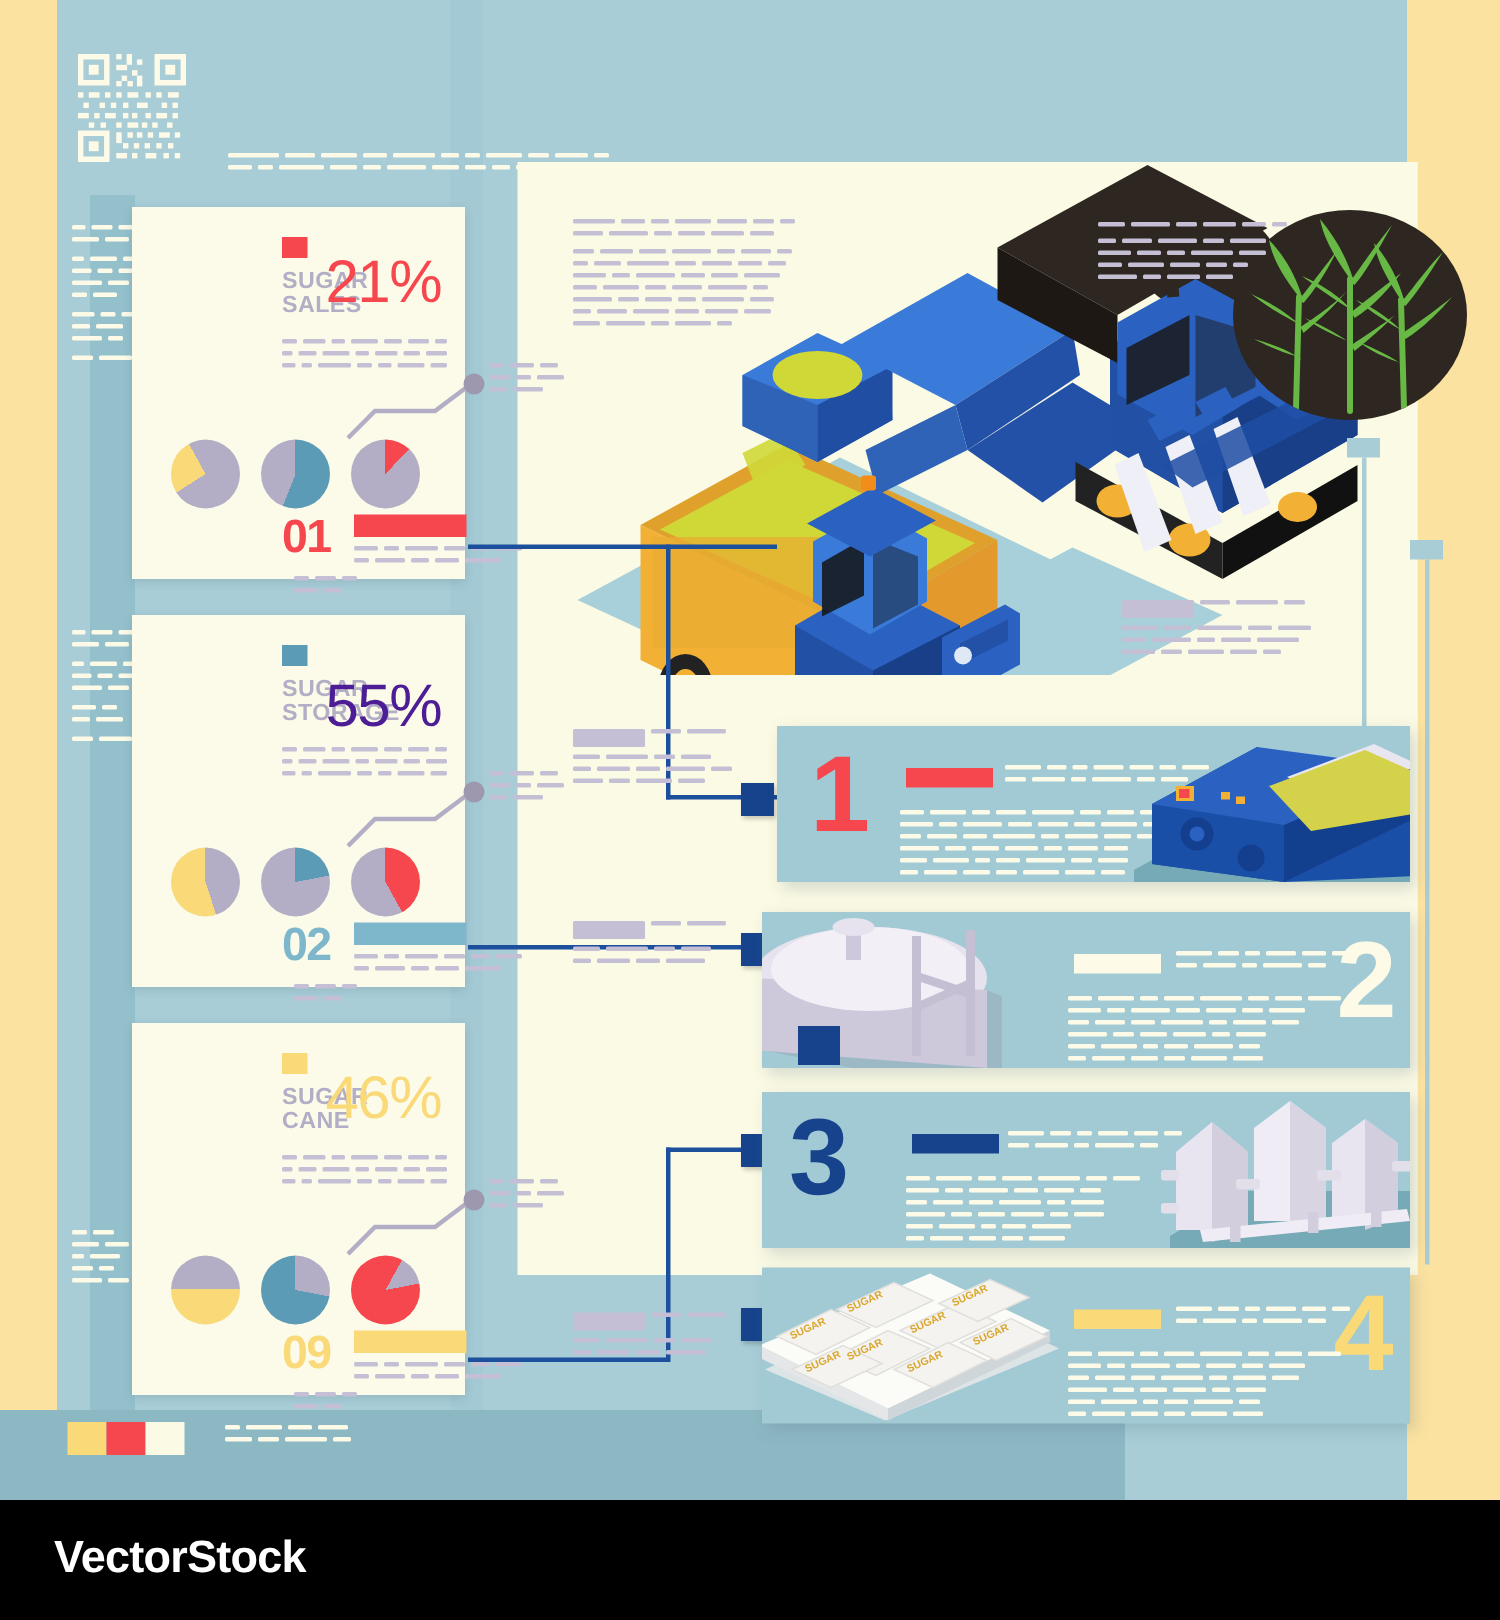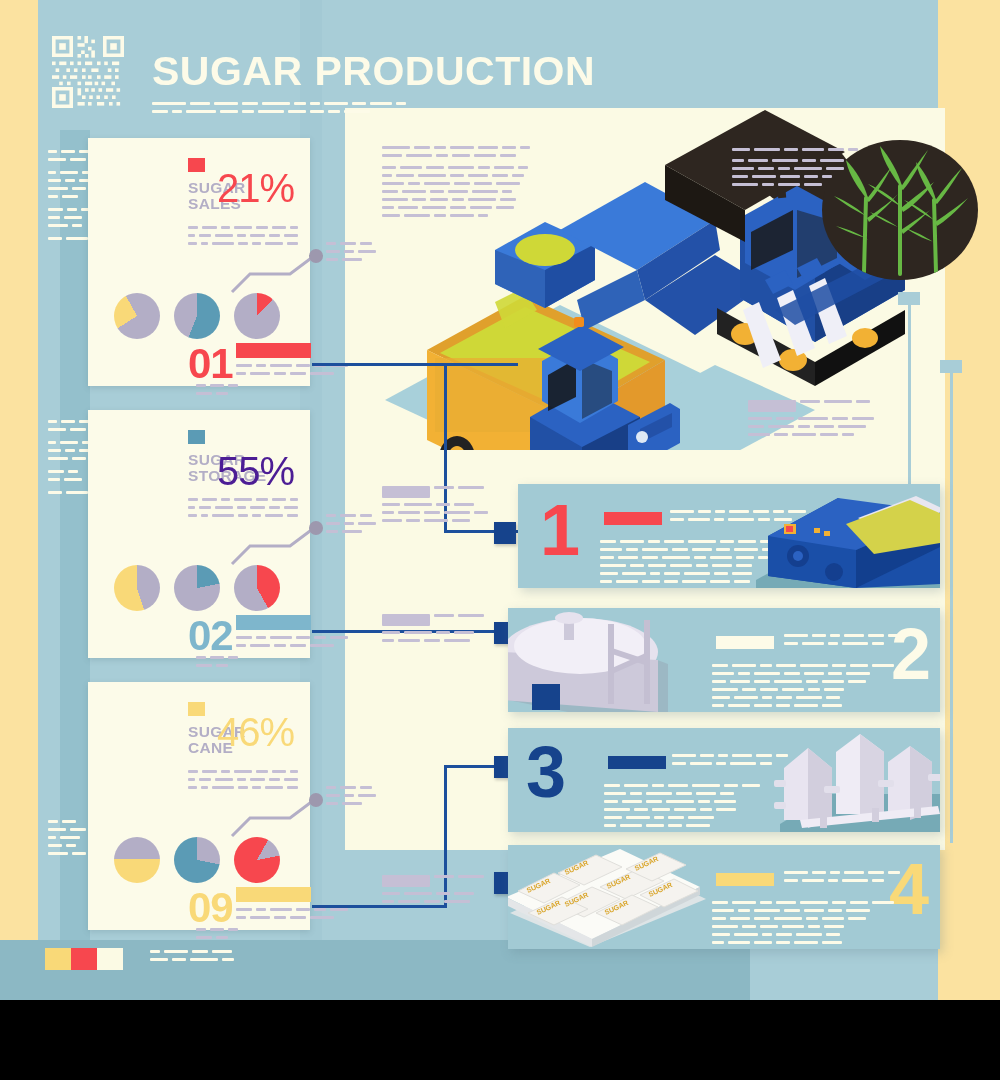--- a/index.html
+++ b/index.html
@@ -28,21 +28,21 @@
   
   .card{position:absolute;left:88px;width:222px;background:#fcfbe9;box-shadow:0 2px 6px rgba(60,90,100,.18);}
   .card1{top:138px;height:248px;}
   .card2{top:410px;height:248px;}
   .card3{top:682px;height:248px;}
   .sq{position:absolute;left:100px;width:17px;height:14px;}
   .card-title{position:absolute;left:100px;font-size:15.5px;font-weight:bold;line-height:16px;color:#b3aec6;letter-spacing:.3px;}
   .pct{position:absolute;right:16px;font-size:40px;font-weight:300;letter-spacing:-1px;}
   .pie{position:absolute;width:46px;height:46px;border-radius:50%;}
   .leader{position:absolute;}
-  .num{position:absolute;left:100px;font-size:42px;font-weight:bold;letter-spacing:-1px;}
+  .num{position:absolute;left:100px;font-size:31px;font-weight:bold;letter-spacing:-1px;}
   .numbar{position:absolute;width:75px;height:15px;}
 
   
   .panel{position:absolute;background:#a2cad4;box-shadow:3px 4px 10px rgba(90,120,130,.25);overflow:hidden;}
   .p1{left:518px;top:484px;width:422px;height:104px;}
   .p2{left:508px;top:608px;width:432px;height:104px;}
   .p3{left:508px;top:728px;width:432px;height:104px;}
   .p4{left:508px;top:845px;width:432px;height:104px;}
   .bignum{position:absolute;font-size:72px;font-weight:bold;line-height:72px;letter-spacing:-3px;}
   .pbar{position:absolute;width:58px;height:13px;}
@@ -141,21 +141,20 @@
         <rect x="20" y="19.8" width="1.2" height="1.2"></rect>
         <rect x="8.5" y="22" width="2.4" height="1.2"></rect>
           <rect x="12" y="22" width="1.2" height="1.2"></rect>
         <rect x="15" y="22" width="2.4" height="1.2"></rect>
           <rect x="19" y="22" width="1.2" height="1.2"></rect>
         <rect x="21.5" y="22" width="1.2" height="1.2"></rect>
       </g>
     </svg>
   </div>
 
-  <div class="title">SUGAR PRODUCTION</div>
   <div class="dgrp white sub-dashes">
     <div class="row">
         <i style="width:34px"></i>
         <i style="width:20px"></i>
         <i style="width:24px"></i>
         <i style="width:16px"></i>
         <i style="width:28px"></i>
         <i style="width:12px"></i>
       <i style="width:10px"></i>
         <i style="width:24px"></i>
@@ -1288,14 +1287,15 @@
     </div>
   </div>
 
   <div class="swatch">
     <i style="background:#f9d978"></i>
     <i style="background:#f7474e"></i>
     <i style="background:#fbfae4"></i>
   </div>
 
   <div class="wm"></div>
+  <div class="wm-l">VectorStock</div>
 
 </div>
 
 </body></html>

